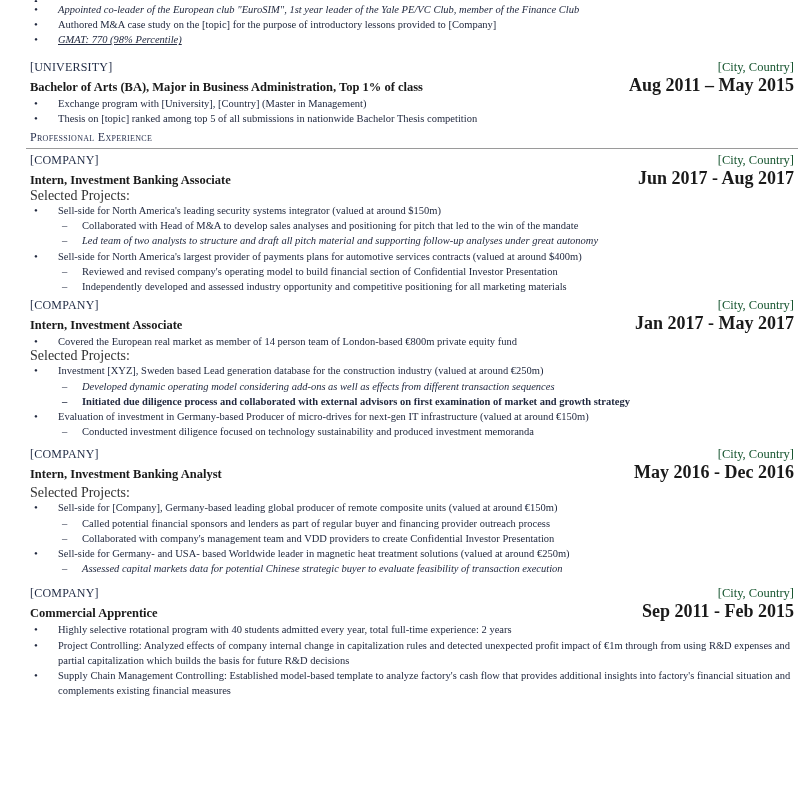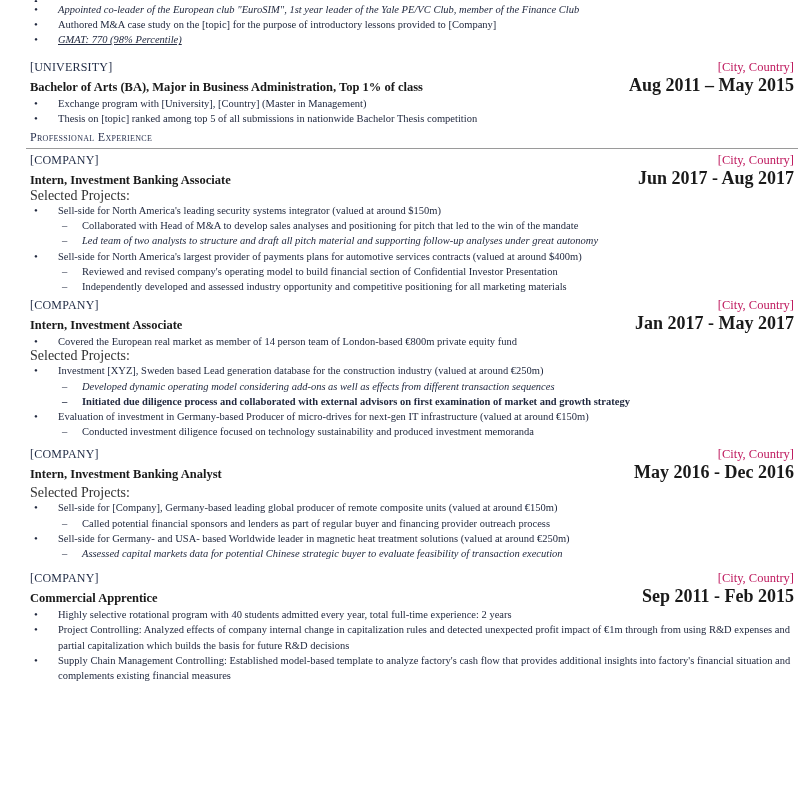--- a/index.html
+++ b/index.html
@@ -4,21 +4,21 @@
 <style>
   html, body { margin: 0; padding: 0; background: #ffffff; }
   body {
     width: 800px; height: 800px; overflow: hidden; position: relative;
     font-family: "Liberation Serif", serif; color: #1a1a1a;
   }
   .page { position: absolute; left: 30px; top: -6px; width: 764px; }
   .row { display: flex; justify-content: space-between; align-items: baseline; }
   .org { font-size: 12px; font-weight: normal; letter-spacing: 0.2px; color: #1f2a44; }
   .role { font-size: 12.5px; font-weight: bold; color: #1a1a1a; }
-  .loc { font-size: 12.5px; color: #be185d; }
+  .loc { font-size: 12.5px; color: #14532d; }
   .dates { font-size: 18px; font-weight: bold; color: #1a1a1a; }
   ul { margin: 0; padding: 0; list-style: none; }
   li.b { position: relative; padding-left: 28px; font-size: 10.5px; line-height: 15.2px; color: #222a40; white-space: nowrap; overflow: hidden; }
   li.b::before { content: "\2022"; position: absolute; left: 4px; top: 0; font-size: 11px; }
   li.d { position: relative; padding-left: 52px; font-size: 10.5px; line-height: 15.2px; color: #222a40; white-space: nowrap; overflow: hidden; }
   li.d::before { content: "\2013"; position: absolute; left: 32px; top: 0; }
   li.w { white-space: normal; }
   .sub { font-size: 14px; line-height: 14px; color: #333; }
   .sub.u { text-decoration: underline; font-size: 10px; }
   .section-title { font-variant: small-caps; font-size: 12px; color: #2a3350; margin-top: 4px; letter-spacing: 0.3px; }
@@ -106,20 +106,21 @@
       <span class="loc">[City, Country]</span>
     </div>
     <div class="row">
       <span class="role">Intern, Investment Banking Analyst</span>
       <span class="dates">May 2016 - Dec 2016</span>
     </div>
     <div class="sub" style="margin-top:3px;">Selected Projects:</div>
     <ul>
       <li class="b">Sell-side for [Company], Germany-based leading global producer of remote composite units (valued at around €150m)</li>
       <li class="d">Called potential financial sponsors and lenders as part of regular buyer and financing provider outreach process</li>
+      <li class="d">Collaborated with company's management team and VDD providers to create Confidential Investor Presentation</li>
       <li class="b">Sell-side for Germany- and USA- based Worldwide leader in magnetic heat treatment solutions (valued at around €250m)</li>
       <li class="d" style="font-style:italic;">Assessed capital markets data for potential Chinese strategic buyer to evaluate feasibility of transaction execution</li>
     </ul>
   </div>
 
   <div class="entry" style="margin-top:10px;">
     <div class="row">
       <span class="org">[COMPANY]</span>
       <span class="loc">[City, Country]</span>
     </div>

